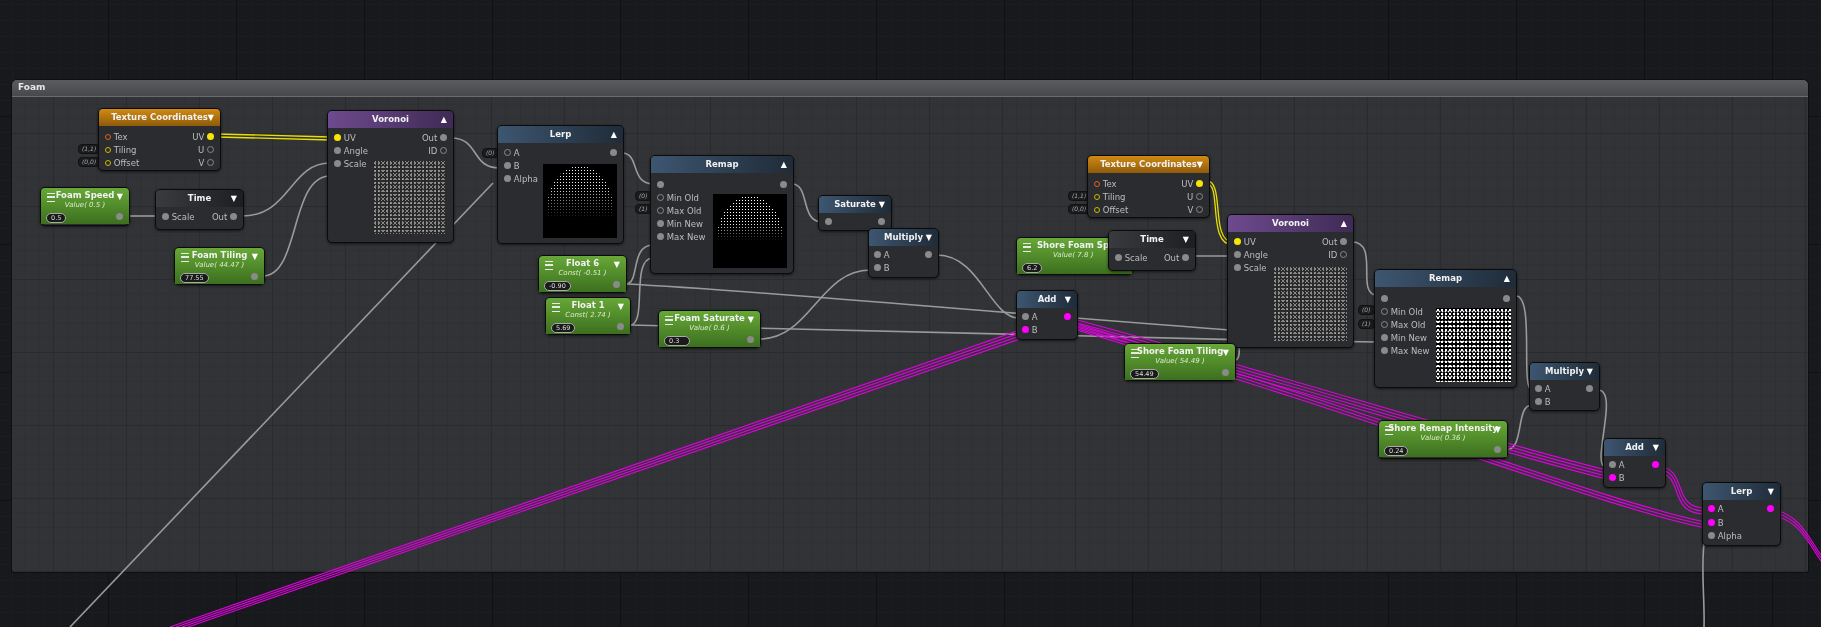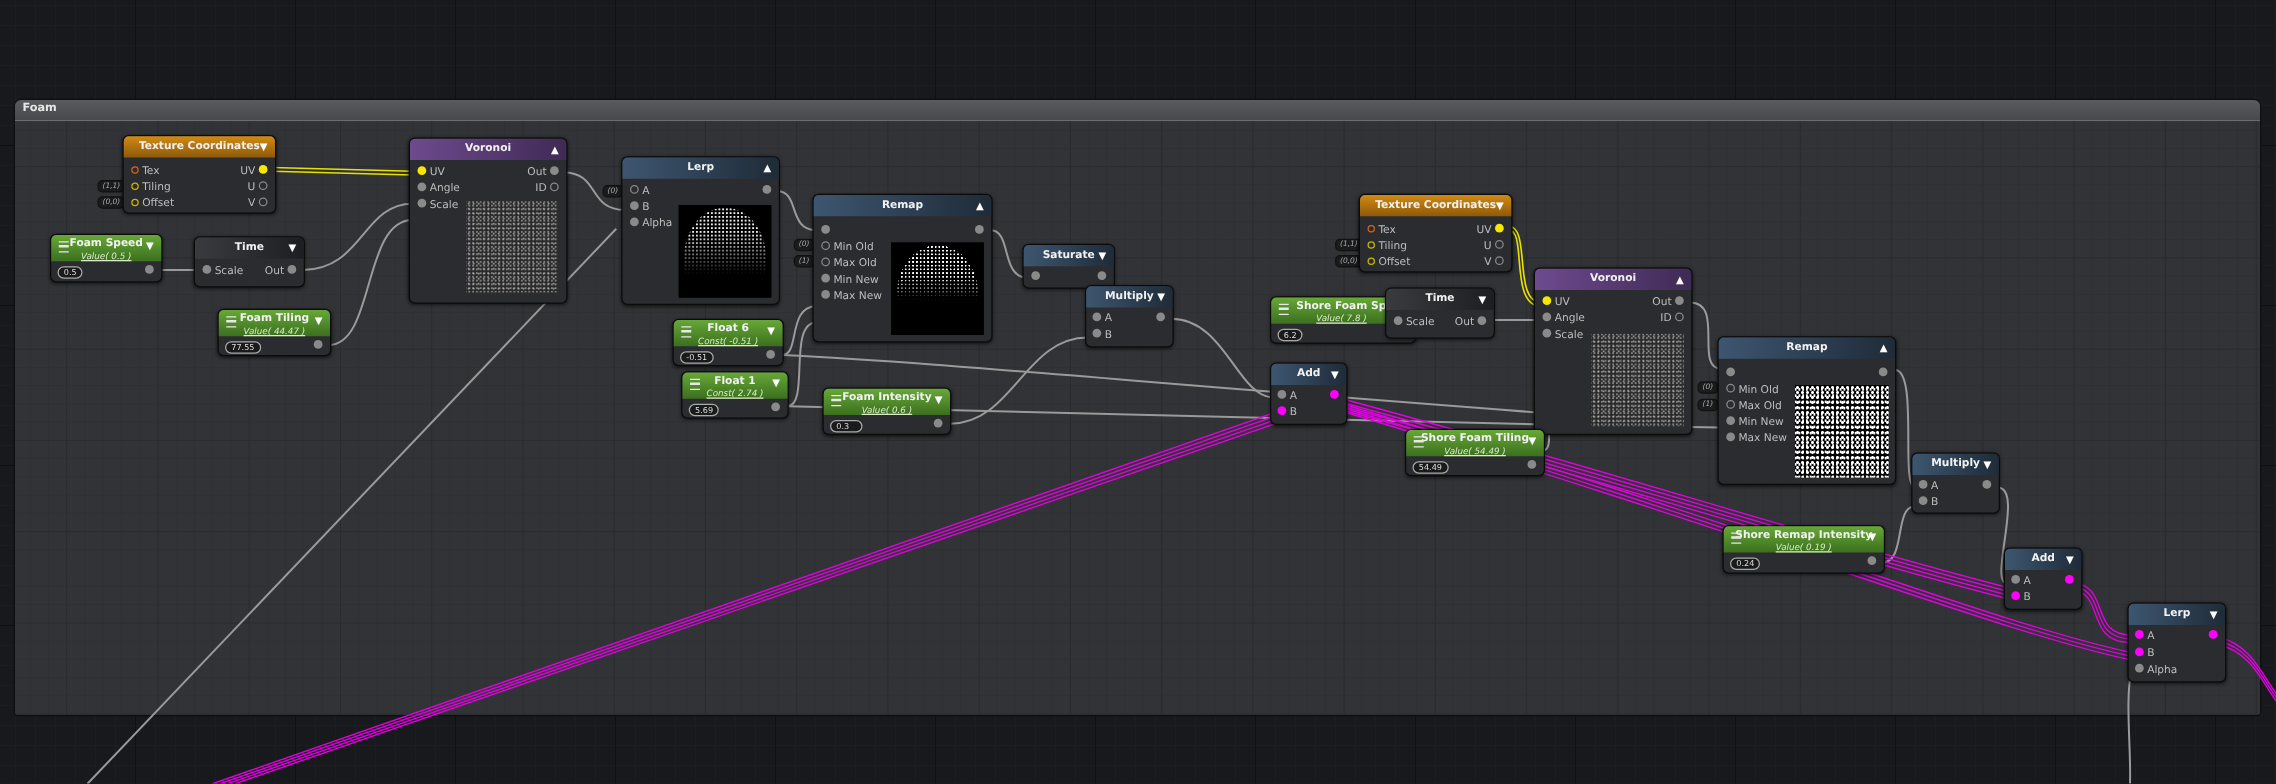--- a/index.html
+++ b/index.html
@@ -25,23 +25,23 @@
     box-shadow:0 0 0 1px #0e0f11;}
   .group-header{position:absolute;left:0;top:0;right:0;height:16px;background:linear-gradient(#5a5b5e,#48494c);border-radius:5px 5px 0 0;border-bottom:1px solid #6b6c6f;}
   .group-title{position:absolute;left:6px;top:2px;font-size:9px;font-weight:bold;color:#e6e6e6;}
   svg.wires{position:absolute;left:0;top:0;width:1821px;height:627px;pointer-events:none;}
   .node{position:absolute;background:#2b2c30;border:1px solid #0b0b0c;border-radius:5px;box-shadow:0 1px 3px rgba(0,0,0,0.6);color:#bdbdbd;font-size:8.5px;}
   .node .hdr{position:relative;height:17px;border-radius:4px 4px 0 0;color:#f2f2f2;font-weight:bold;font-size:8.5px;text-align:center;line-height:17px;}
   .hdr.orange{background:linear-gradient(#d18a14,#8e5a0a);}
   .hdr.purple{background:linear-gradient(90deg,#6e4a8e,#3f2a55);}
   .hdr.blue{background:linear-gradient(90deg,#3d5670,#1f2b38);}
   .hdr.dark{background:linear-gradient(90deg,#3a3b3f,#1d1e21);}
-  .hdr.green{background:linear-gradient(#67a837,#3c6f1f);height:21px;line-height:10px;}
+  .hdr.green{background:linear-gradient(#67a837,#3c6f1f);height:36px;line-height:10px;}
   .hdr .t{display:block;padding-top:2px;}
-  .hdr .sub{display:block;font-size:7px;font-style:italic;font-weight:normal;color:#d9ecc8;text-decoration:underline;}
+  .hdr .sub{display:block;font-size:7px;font-style:italic;font-weight:normal;color:#d9ecc8;}
   .hdr .arrow{position:absolute;right:6px;top:0;font-size:8px;color:#fff;}
   .hdr .menu{position:absolute;left:6px;top:5px;width:8px;height:7px;border-top:1.5px solid #e8e8e8;border-bottom:1.5px solid #e8e8e8;}
   .hdr .menu:after{content:"";position:absolute;left:0;top:2px;width:8px;height:1.5px;background:#e8e8e8;}
   .row{position:absolute;height:12px;line-height:12px;white-space:nowrap;}
   .port{display:inline-block;width:7px;height:7px;border-radius:50%;background:#8a8a8a;vertical-align:middle;margin-top:-2px;}
   .port.hollow{background:transparent;border:1px solid #8a8a8a;width:5px;height:5px;}
   .port.yellow{background:#f6e600;}
   .port.yellow-hollow{background:transparent;border:1.5px solid #c9b800;width:4px;height:4px;}
   .port.orange-hollow{background:transparent;border:1.5px solid #d9621a;width:4px;height:4px;}
   .port.magenta{background:#ff00ff;}
@@ -198,39 +198,39 @@
     </div>
 </div>
 
 <div class="node" style="left:538px;top:255px;width:87px;height:36px">
   <div class="hdr green">
       <span class="menu"></span>
       <span class="t">Float 6</span>
       <span class="sub">Const( -0.51 )</span>
       <span class="arrow" style="top:4px">▼</span>
     </div>
-  <div class="pill" style="left:5px;top:25px">-0.51</div>
+  <div class="pill" style="left:5px;top:25px">-0.90</div>
   <div class="row" style="right:6px;top:23px"><span class="port"></span></div>
 </div>
 
 <div class="node" style="left:545px;top:297px;width:84px;height:36px">
   <div class="hdr green">
       <span class="menu"></span>
       <span class="t">Float 1</span>
       <span class="sub">Const( 2.74 )</span>
       <span class="arrow" style="top:4px">▼</span>
     </div>
   <div class="pill" style="left:5px;top:25px">5.69</div>
   <div class="row" style="right:6px;top:23px"><span class="port"></span></div>
 </div>
 
 <div class="node" style="left:658px;top:310px;width:101px;height:36px">
   <div class="hdr green">
       <span class="menu"></span>
-      <span class="t">Foam Intensity</span>
+      <span class="t">Foam Saturate</span>
       <span class="sub">Value( 0.6 )</span>
       <span class="arrow" style="top:4px">▼</span>
     </div>
   <div class="pill" style="left:5px;top:25px;width:16px">0.3</div>
   <div class="row" style="right:6px;top:23px"><span class="port"></span></div>
 </div>
 
 <div class="node" style="left:818px;top:195px;width:72px;height:34px">
   <div class="hdr blue"><span>Saturate</span><span class="arrow">▼</span></div>
   <div class="row" style="left:6px;top:20px"><span class="port"></span></div>
@@ -317,21 +317,21 @@
   <div class="hdr blue"><span>Multiply</span><span class="arrow">▼</span></div>
   <div class="row" style="left:5px;top:20px"><span class="port"></span> <span>A</span></div>
   <div class="row" style="left:5px;top:33px"><span class="port"></span> <span>B</span></div>
   <div class="row" style="right:6px;top:20px"><span class="port"></span></div>
 </div>
 
 <div class="node" style="left:1378px;top:420px;width:128px;height:37px">
   <div class="hdr green">
       <span class="menu"></span>
       <span class="t">Shore Remap Intensity</span>
-      <span class="sub">Value( 0.19 )</span>
+      <span class="sub">Value( 0.36 )</span>
       <span class="arrow" style="top:4px">▼</span>
     </div>
   <div class="pill" style="left:5px;top:25px">0.24</div>
   <div class="row" style="right:6px;top:23px"><span class="port"></span></div>
 </div>
 
 <div class="node" style="left:1603px;top:438px;width:61px;height:48px">
   <div class="hdr blue"><span>Add</span><span class="arrow">▼</span></div>
   <div class="row" style="left:5px;top:20px"><span class="port"></span> <span>A</span></div>
   <div class="row" style="left:5px;top:33px"><span class="port magenta"></span> <span>B</span></div>

